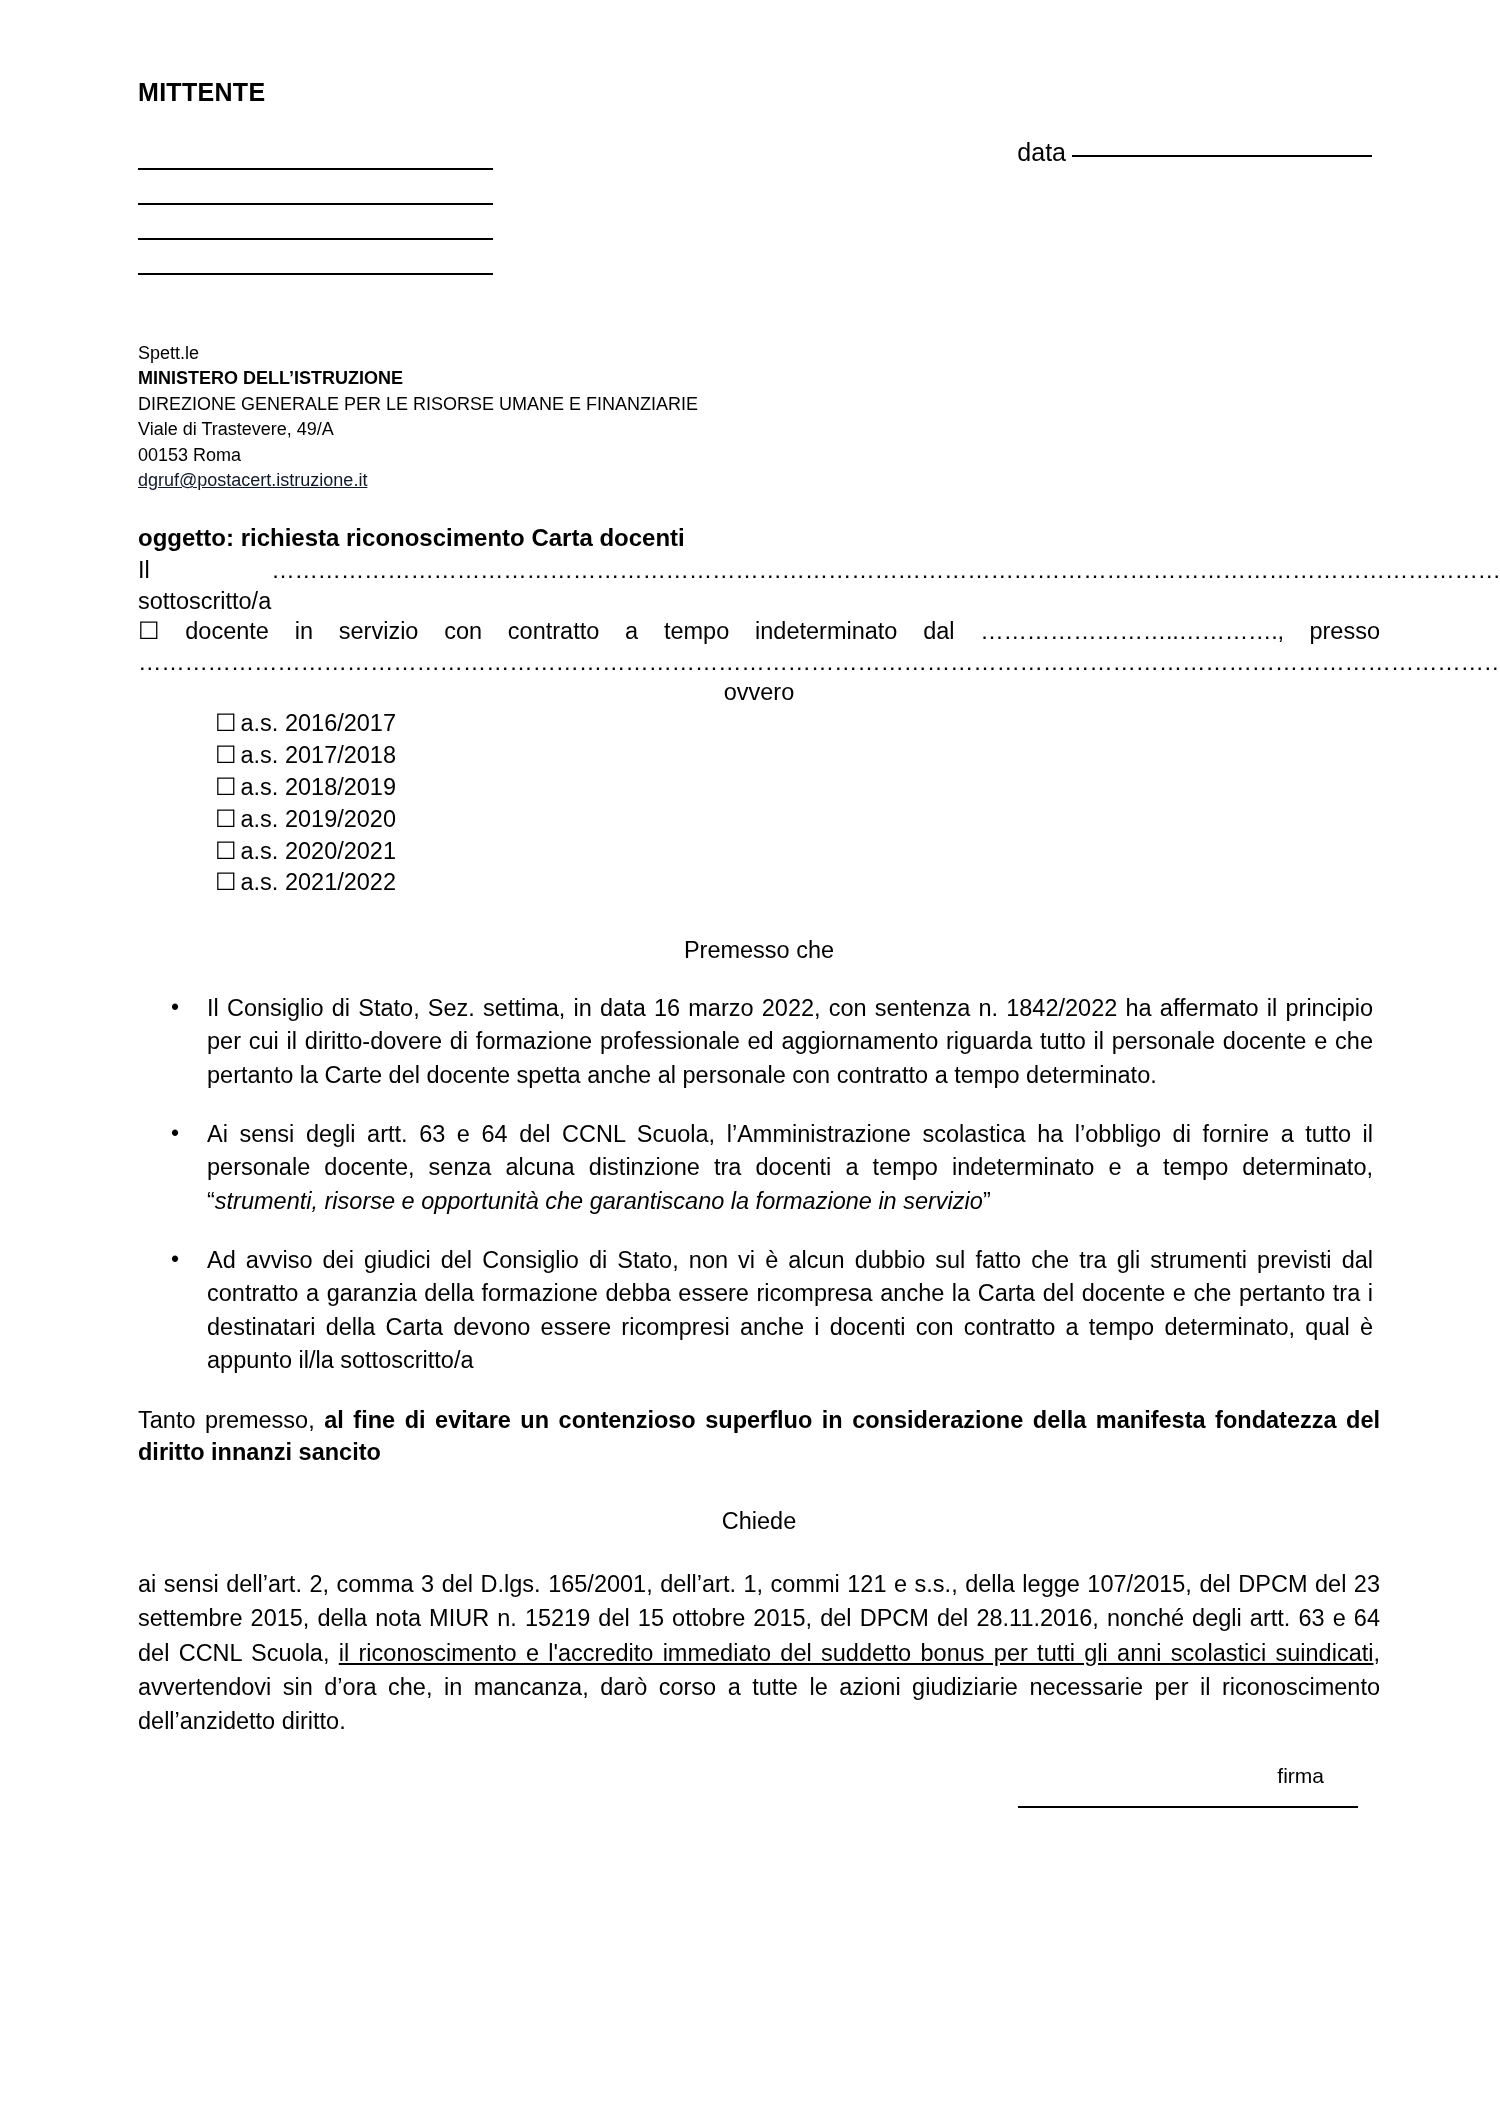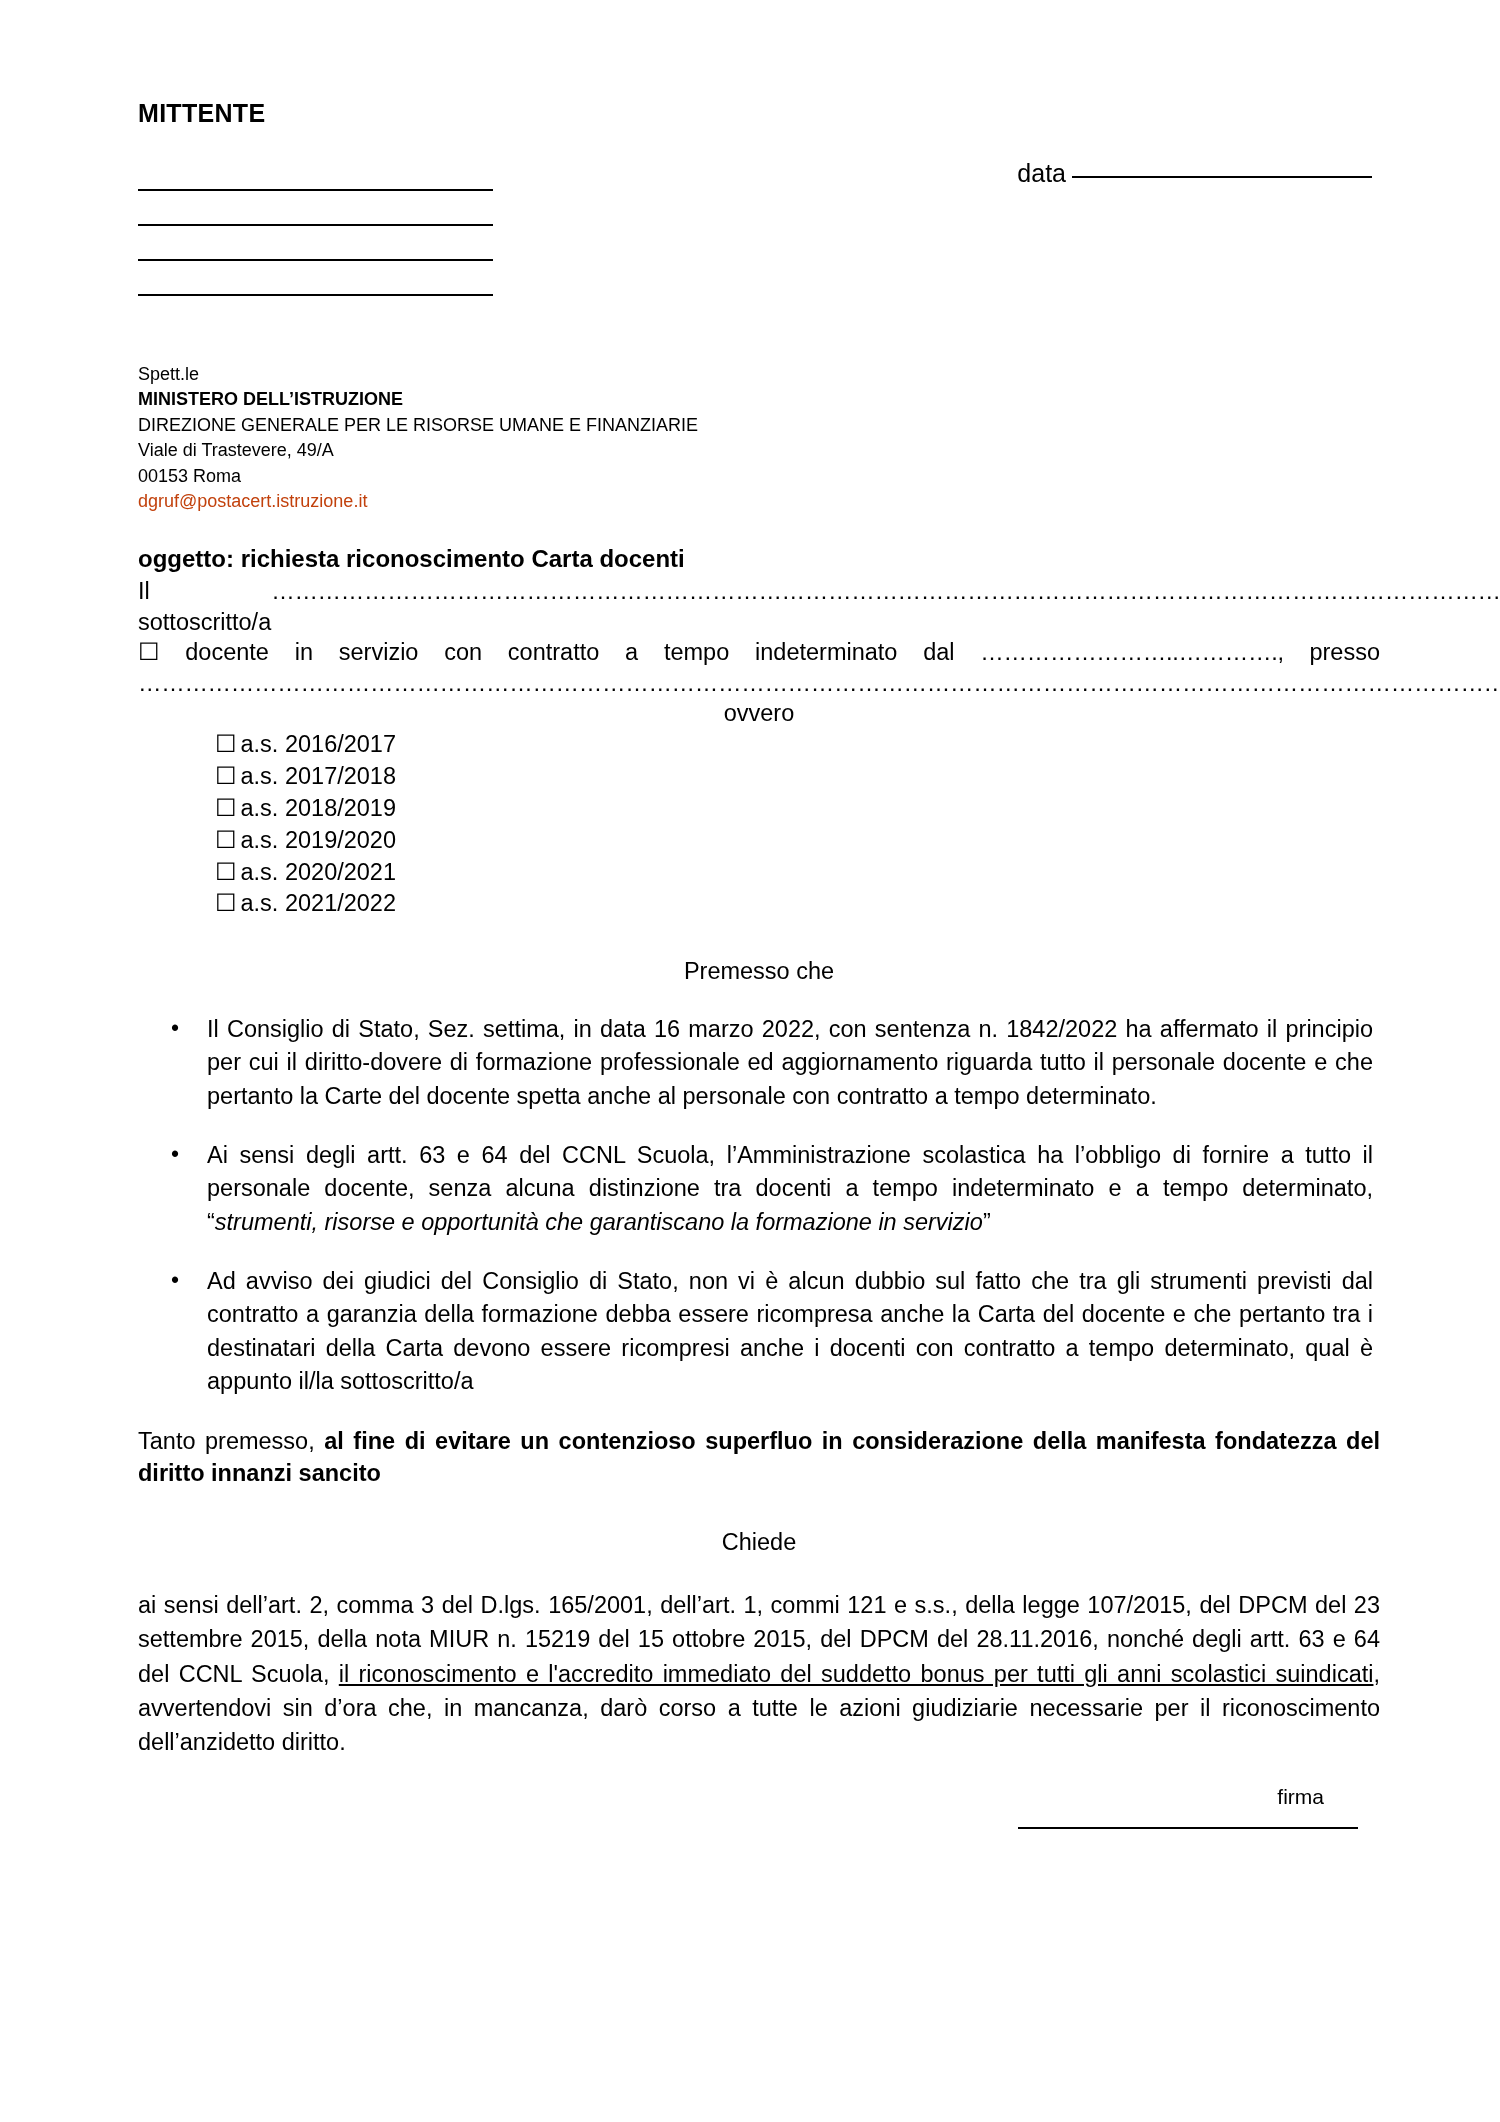--- a/index.html
+++ b/index.html
@@ -10,21 +10,21 @@
   body {
     font-family: "Liberation Sans", sans-serif;
     color: #000000;
   }
   .page {
     position: relative;
     width: 1500px;
     height: 2122px;
     background: #ffffff;
     box-sizing: border-box;
-    padding: 97px 120px 0 138px;
+    padding: 76px 120px 0 138px;
     overflow: hidden;
   }
   .doc {
     width: 1242px;
     font-size: 23.5px;
     line-height: 1.30;
   }
 
   
   .mittente-title {
@@ -62,21 +62,22 @@
 
   
   .recipient {
     text-align: left;
     font-size: 18px;
     line-height: 1.42;
     margin-top: 56px;
   }
   .recipient .bold { font-weight: bold; }
   .recipient .email {
-    color: #c2410c;
+    color: #0f172a;
+    text-decoration: underline;
   }
 
   
   .oggetto {
     font-weight: bold;
     font-size: 24px;
     margin-top: 28px;
     margin-bottom: 2px;
   }
   .justify-row {

